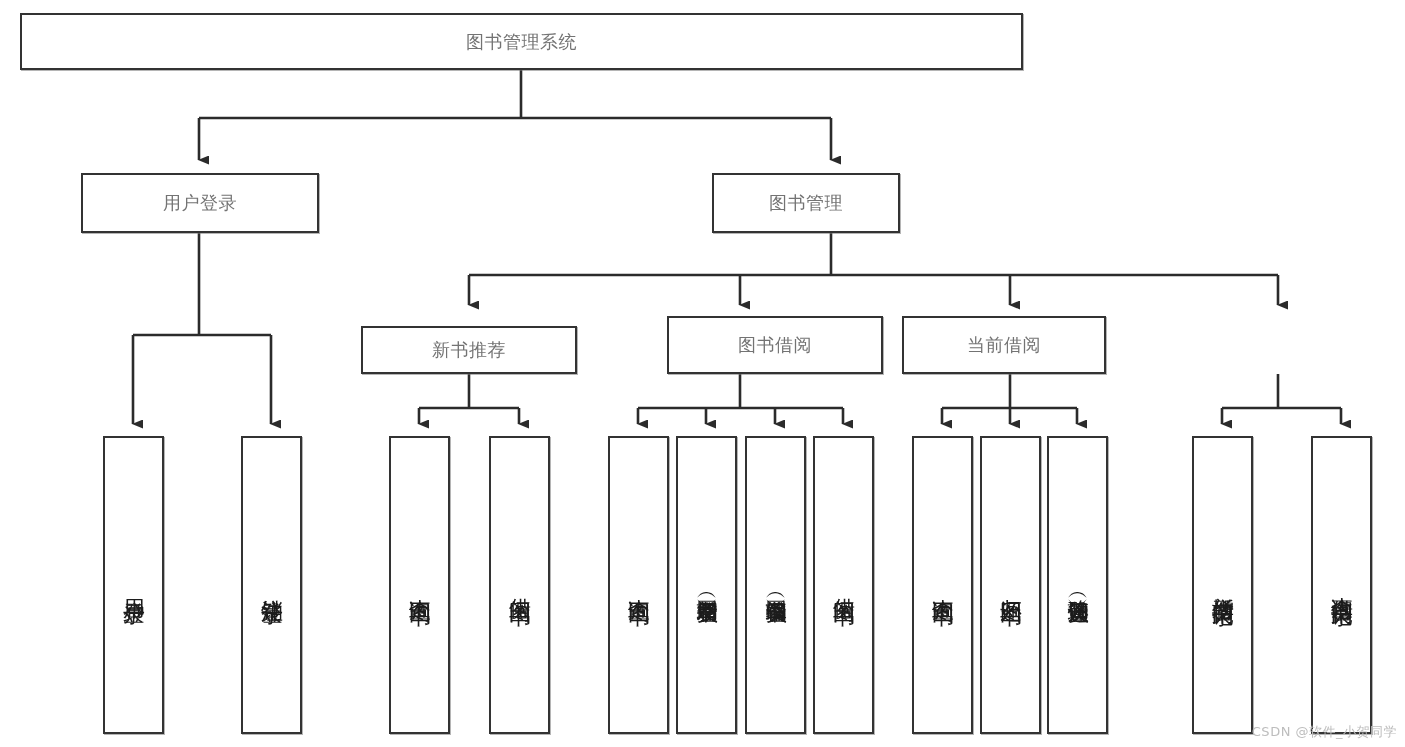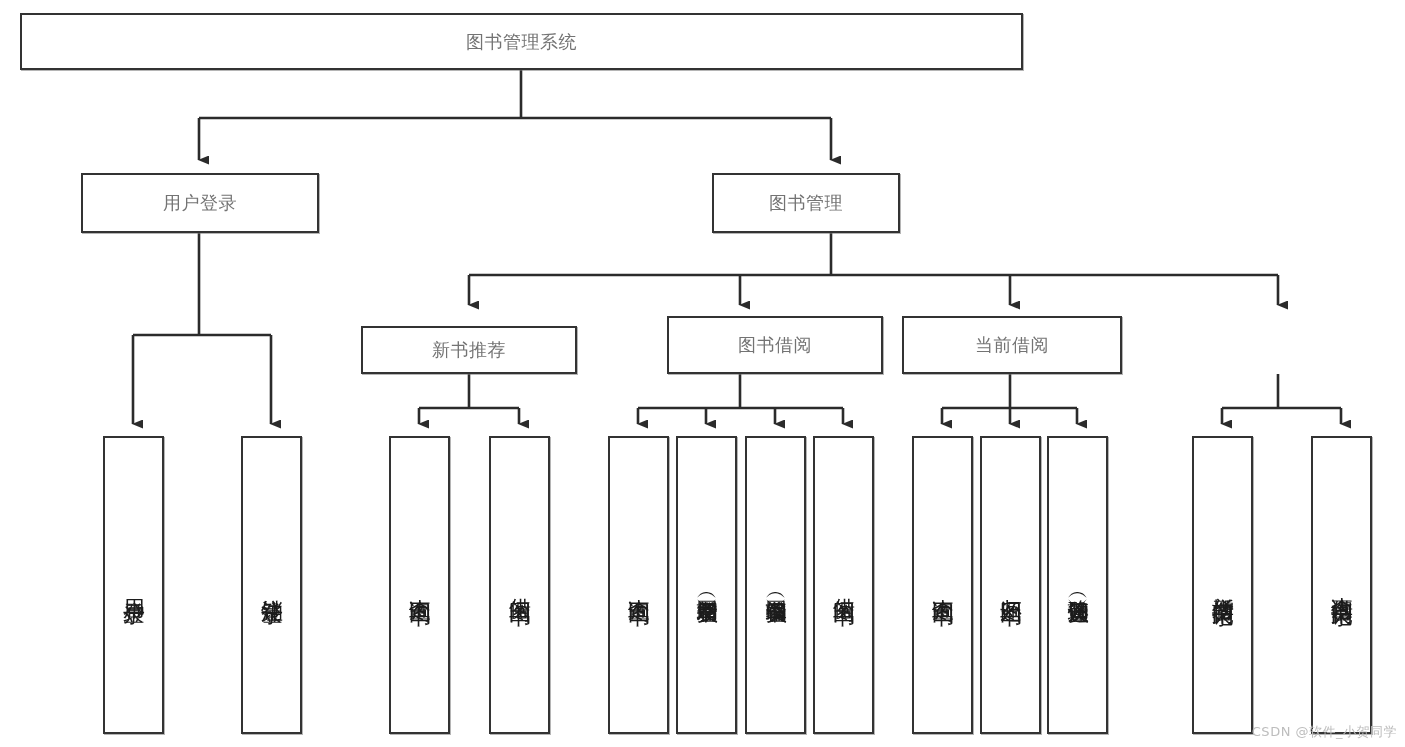--- a/index.html
+++ b/index.html
@@ -145,21 +145,21 @@
   </div>
 
   <div class="node" style="left:361px; top:316px; width:216px; height:48px;margin-top:10px;">
     <span class="node-label-h">新书推荐</span>
   </div>
 
   <div class="node" style="left:632px; top:316px; width:216px; height:58px;margin-left:35px;">
     <span class="node-label-h">图书借阅</span>
   </div>
 
-  <div class="node" style="left:902px; top:316px; width:220px; height:58px;">
+  <div class="node" style="left:902px; top:316px; width:204px; height:58px;">
     <span class="node-label-h">当前借阅</span>
   </div>
 
 
   <div class="node node-vertical" style="left:103px; top:436px; width:61px; height:298px;">
     <span class="node-label-v">用户登录</span>
   </div>
 
   <div class="node node-vertical" style="left:241px; top:436px; width:61px; height:298px;">
     <span class="node-label-v">注销登录</span>

